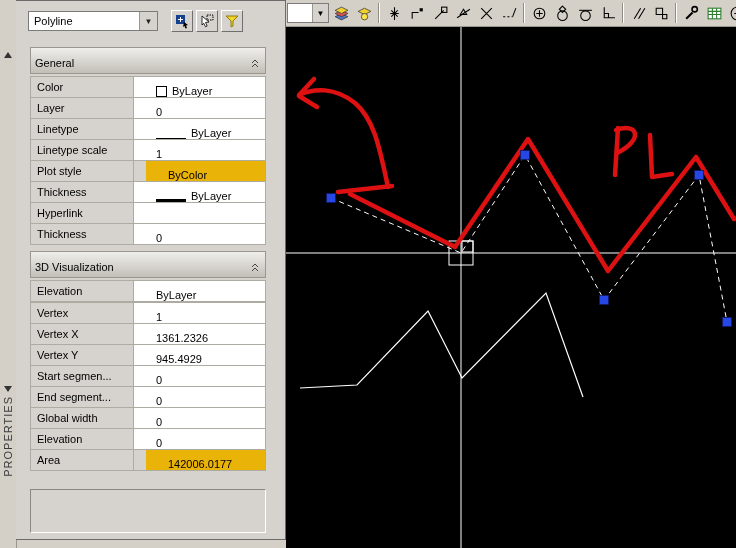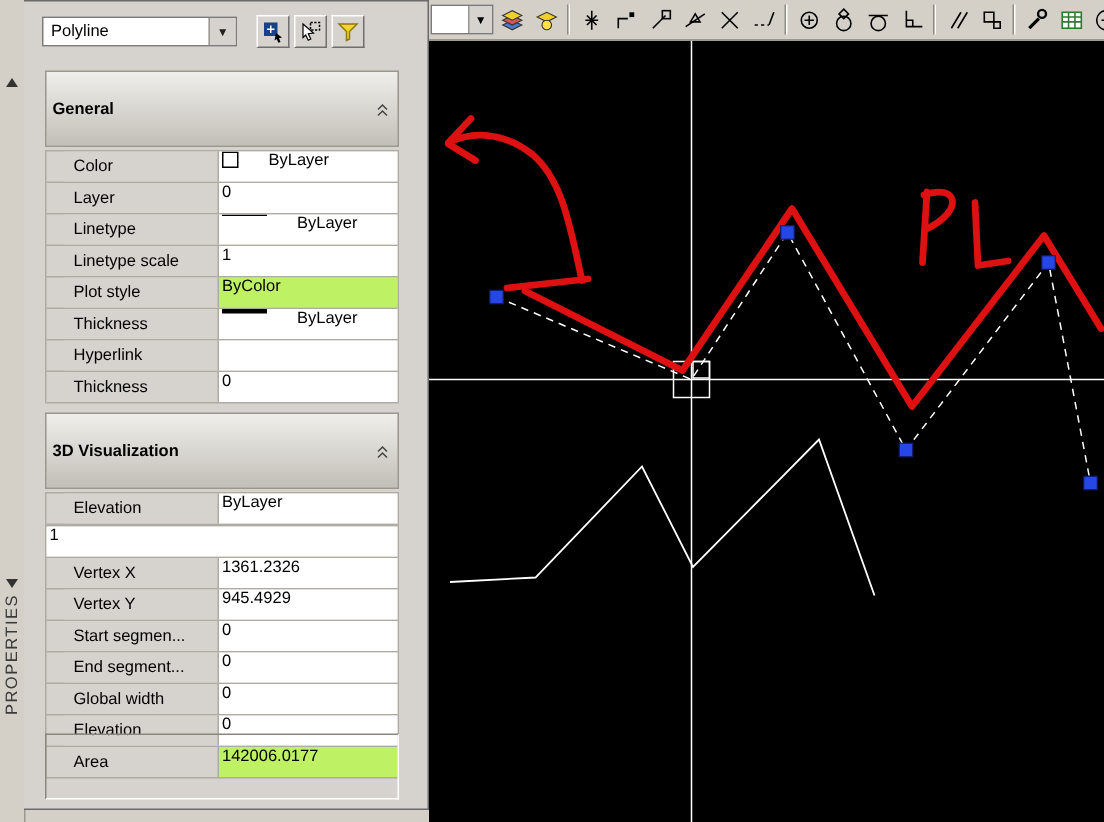--- a/index.html
+++ b/index.html
@@ -19,29 +19,29 @@
            border:1px solid #6b6b6b;border-left:none;box-sizing:border-box;}
   .palette-top{display:flex;align-items:center;padding:9px 6px 9px 12px;gap:3px;}
   .combo{width:130px;height:20px;background:#fff;border:1px solid #7b7b7b;box-sizing:border-box;
          display:flex;align-items:center;padding-left:5px;}
   .combo-arrow{margin-left:auto;width:17px;height:18px;background:#d6d3ce;border-left:1px solid #9a978f;
                display:grid;place-items:center;font-size:8px;color:#222;}
   .hbtn{width:22px;height:22px;background:#d6d3ce;border:1px solid;border-color:#fff #6f6f6f #6f6f6f #fff;
         padding:0;display:grid;place-items:center;}
   .hbtn:first-of-type{margin-left:10px;}
   .sec-h{height:17px;margin:6px 19px 0 14px;background:linear-gradient(#efeeea,#c2bfb8);
-         border:1px solid #9a978f;display:flex;align-items:center;font-weight:bold;padding:16px 4px;}
+         border:1px solid #9a978f;display:flex;align-items:flex-end;font-weight:normal;padding:4px 4px;}
   .sec-h + .grid{margin-top:2px;}
   .chev{margin-left:auto;}
   .grid{margin:0 19px 0 14px;border:1px solid #aeaba3;border-bottom:none;}
   .row{display:flex;height:21px;border-bottom:1px solid #aeaba3;box-sizing:border-box;}
   .lbl{width:103px;background:#d6d3ce;border-right:1px solid #aeaba3;display:flex;align-items:center;
-       padding-left:6px;white-space:nowrap;overflow:hidden;box-sizing:border-box;margin-left:12px;}
-  .val{flex:1;background:#fff;display:flex;align-items:flex-start;gap:20px;padding-left:2px;overflow:hidden;}
-  .val.ro{background:#bef264;}
+       padding-left:6px;white-space:nowrap;overflow:hidden;box-sizing:border-box;}
+  .val{flex:1;background:#fff;display:flex;align-items:flex-end;gap:5px;padding-left:22px;overflow:hidden;}
+  .val.ro{background:#eab308;margin-left:12px;}
   .swatch{width:9px;height:9px;background:#fff;border:1px solid #000;flex:0 0 auto;}
   .ltline{width:30px;height:1px;background:#000;flex:0 0 auto;}
   .lwline{width:30px;height:3px;background:#000;flex:0 0 auto;}
   .footer-box{position:absolute;left:14px;right:19px;bottom:6px;height:42px;
               border:1px solid;border-color:#8a877f #fff #fff #8a877f;}
   
   .toolbar{position:absolute;left:286px;top:0;right:0;height:27px;background:#d4d0c8;
            border-bottom:1px solid #9a978f;display:flex;align-items:center;gap:1px;padding:0 1px;box-sizing:border-box;}
   .tcombo{width:42px;height:20px;background:#fff;border:1px solid #7b7b7b;box-sizing:border-box;display:flex;flex:0 0 auto;}
   .tcombo-arrow{margin-left:auto;width:15px;background:#d6d3ce;border-left:1px solid #9a978f;
@@ -288,20 +288,21 @@
     <div class="row">
       <div class="lbl">Elevation</div>
       <div class="val">
         <span>ByLayer</span>
       </div>
     </div>
   </div>
 
   <div class="grid">
     <div class="row">
+      <div class="lbl">Vertex</div>
       <div class="val">
         <span>1</span>
       </div>
     </div>
     <div class="row">
       <div class="lbl">Vertex X</div>
       <div class="val">
         <span>1361.2326</span>
       </div>
     </div>

